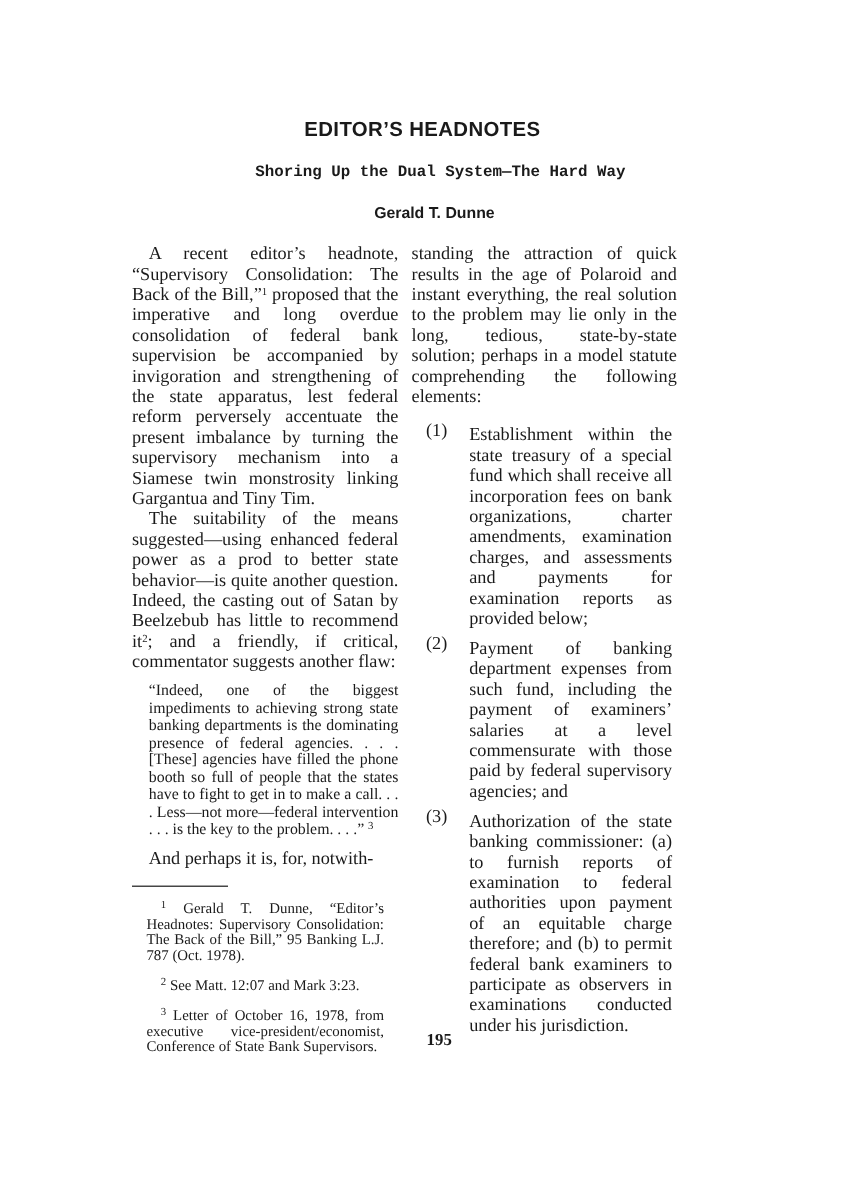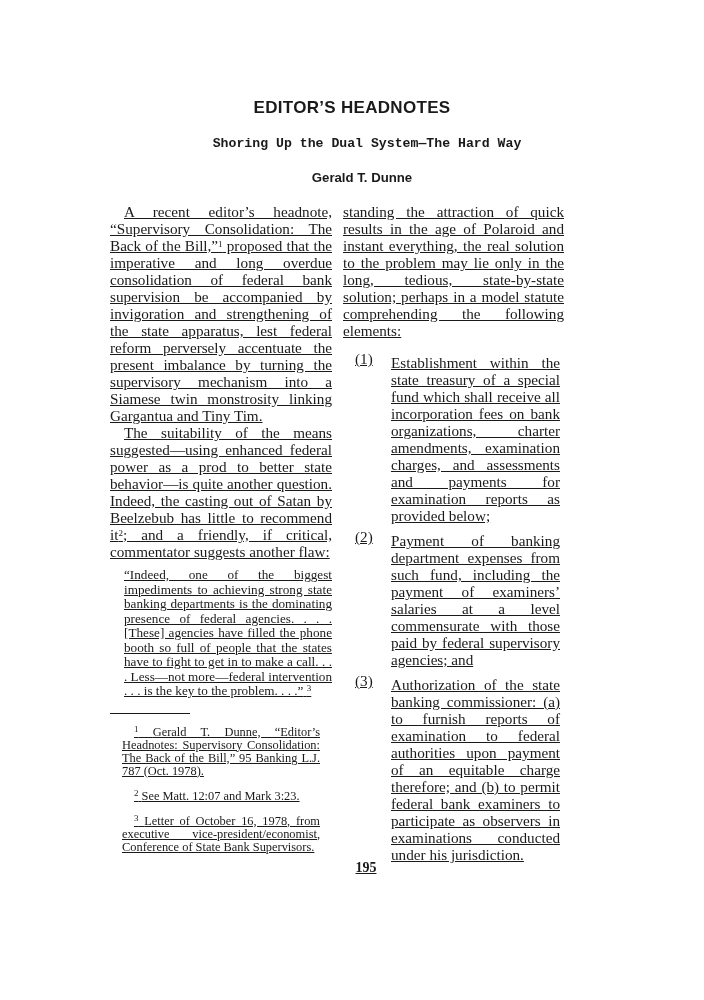--- a/index.html
+++ b/index.html
@@ -1,19 +1,19 @@
 <!DOCTYPE html>
 <html><head>
 <meta charset="utf-8">
 <style>
   html, body { margin: 0; padding: 0; background: #ffffff; }
   body { width: 704px; height: 1000px; position: relative; color: #1a1a1a; overflow: hidden; }
   .page { position: absolute; left: 0; top: 0; width: 704px; height: 1000px; }
   .sans { font-family: "Liberation Sans", sans-serif; font-weight: bold; }
-  .serif { font-family: "Liberation Serif", serif; text-decoration: underline; }
+  .serif { font-family: "Liberation Serif", serif; }
   .title { position: absolute; left: 0; width: 704px; top: 98px; text-align: center; font-size: 17px; letter-spacing: 0.3px; }
   .subtitle { position: absolute; left: 0; width: 704px; top: 136px; text-align: center; font-size: 13.2px; padding-left: 30px; box-sizing: border-box; font-family: Liberation Mono, monospace; }
   .author { position: absolute; left: 0; width: 704px; top: 170px; text-align: center; font-size: 13.2px; padding-left: 20px; box-sizing: border-box; }
 
   .col { position: absolute; top: 203px; font-size: 15.2px; line-height: 17px; text-align: justify; }
   .col-left { left: 110px; width: 222px; }
   .col-right { left: 343px; width: 221px; }
   .para { margin: 0; text-indent: 14px; }
   .para.noindent { text-indent: 0; }
   .quote { margin: 8px 0 8px 14px; font-size: 13.2px; line-height: 14.5px; text-align: justify; }
@@ -34,20 +34,21 @@
 <div class="page">
 
   <div class="title sans">EDITOR’S HEADNOTES</div>
   <div class="subtitle sans">Shoring Up the Dual System—The Hard Way</div>
   <div class="author sans">Gerald T. Dunne</div>
 
   <div class="col col-left serif">
     <p class="para"><span>A recent editor’s headnote, “Supervisory Consolidation: The Back of the Bill,”</span><sup>1</sup><span> proposed that the imperative and long overdue consolidation of federal bank supervision be accompanied by invigoration and strengthening of the state apparatus, lest federal reform perversely accentuate the present imbalance by turning the supervisory mechanism into a Siamese twin monstrosity linking Gargantua and Tiny Tim.</span></p>
     <p class="para"><span>The suitability of the means suggested—using enhanced federal power as a prod to better state behavior—is quite another question. Indeed, the casting out of Satan by Beelzebub has little to recommend it</span><sup>2</sup><span>; and a friendly, if critical, commentator suggests another flaw:</span></p>
     <p class="quote"><span>“Indeed, one of the biggest impediments to achieving strong state banking departments is the dominating presence of federal agencies. . . . [These] agencies have filled the phone booth so full of people that the states have to fight to get in to make a call. . . . Less—not more—federal intervention . . . is the key to the problem. . . .”</span> <sup>3</sup></p>
+    <p class="para">And perhaps it is, for, notwith-</p>
 
     <div class="fn-rule"></div>
 
     <p class="footnote"><sup>1</sup> <span>Gerald T. Dunne, “Editor’s Headnotes: Supervisory Consolidation: The Back of the Bill,” 95 Banking L.J. 787 (Oct. 1978).</span></p>
     <p class="footnote"><sup>2</sup> <span>See Matt. 12:07 and Mark 3:23.</span></p>
     <p class="footnote"><sup>3</sup> <span>Letter of October 16, 1978, from executive vice-president/economist, Conference of State Bank Supervisors.</span></p>
   </div>
 
   <div class="col col-right serif">
     <p class="para noindent">standing the attraction of quick results in the age of Polaroid and instant everything, the real solution to the problem may lie only in the long, tedious, state-by-state solution; perhaps in a model statute comprehending the following elements:</p>

